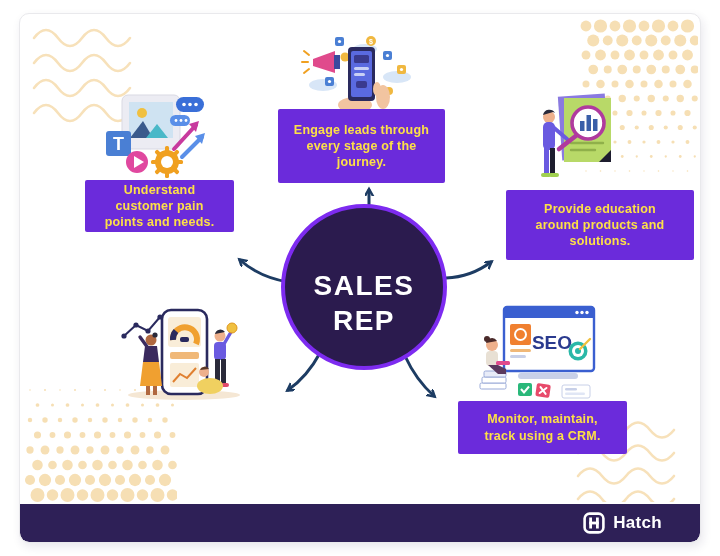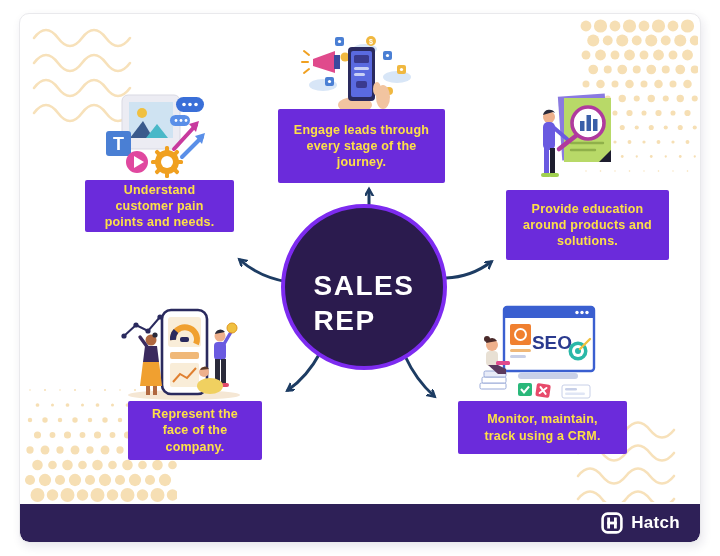--- a/index.html
+++ b/index.html
@@ -10,40 +10,40 @@
           background:#ffffff; border:1px solid #e9e9ec; border-radius:10px;
           box-shadow:2px 4px 10px rgba(40,30,80,.10); overflow:hidden; }
 
   .decor { position:absolute; pointer-events:none; }
 
   
   .hub { position:absolute; left:261px; top:190px; width:166px; height:166px;
          border-radius:50%; background:#2b1b4e; border:4px solid #7d2bf0;
          display:flex; align-items:center; justify-content:center; z-index:5; }
   .hub-label { color:#ffffff; font-weight:800; font-size:28px; line-height:1.25;
-               letter-spacing:1.5px; white-space:pre-line;margin-top:32px; }
+               letter-spacing:1.5px; text-align:center; white-space:pre-line;margin-top:32px; }
 
   
   .node { position:absolute; background:#6b2bdb; color:#fde047; border-radius:2px;
           display:flex; align-items:center; justify-content:center;
           text-align:center; font-weight:700; font-size:12.5px; line-height:1.3;
           letter-spacing:.2px; z-index:6; }
   .node span { display:block; }
   .node-understand { left:65px;  top:166px; width:149px; height:52px; padding:0 11px; }
   .node-engage     { left:258px; top:95px;  width:167px; height:74px; padding:0 8px; }
-  .node-provide    { left:486px; top:176px; width:163px; height:70px; padding:0 17px; }
+  .node-provide    { left:486px; top:176px; width:188px; height:70px; padding:0 17px; }
   .node-represent  { left:108px; top:387px; width:134px; height:59px; padding:0 12px; }
   .node-monitor    { left:438px; top:387px; width:169px; height:53px; padding:0 25px; }
 
   .illus { position:absolute; z-index:4; }
 
   
   .footer { position:absolute; left:0; bottom:0; width:100%; height:38px;
             background:#2e2057; border-radius:0 0 9px 9px; display:flex;
-            align-items:center; justify-content:flex-end; padding-right:20px;
+            align-items:center; justify-content:flex-end; padding-right:38px;
             z-index:8; }
   .brand { display:flex; align-items:center; gap:8px; }
   .brand-name { color:#fff; font-weight:700; font-size:17px; letter-spacing:.3px; }
 
   svg text { font-family:"Liberation Sans", sans-serif; }
 </style>
 </head>
 <body>
 
 <div class="canvas">
@@ -266,23 +266,20 @@
 
     <div class="node node-understand">
       <span>Understand customer pain points and needs.</span>
     </div>
     <div class="node node-engage">
       <span>Engage leads through every stage of the journey.</span>
     </div>
     <div class="node node-provide">
       <span>Provide education around products and solutions.</span>
     </div>
-    <div class="node node-represent">
-      <span>Represent the face of the company.</span>
-    </div>
     <div class="node node-monitor">
       <span>Monitor, maintain, track using a CRM.</span>
     </div>
 
     <svg class="illus" style="left:84px; top:77px;" width="105" height="90" viewBox="0 0 105 90">
       <rect x="18" y="4" width="58" height="54" rx="6" fill="#ececf3" stroke="#d9d9e3"></rect>
       <rect x="25" y="11" width="44" height="36" fill="#cfe3f2"></rect>
       <circle cx="38" cy="22" r="5" fill="#f0c040"></circle>
       <polygon points="26,47 39,30 49,47" fill="#3a5a8c"></polygon>
       <polygon points="42,47 53,33 64,47" fill="#49b8c8"></polygon>

